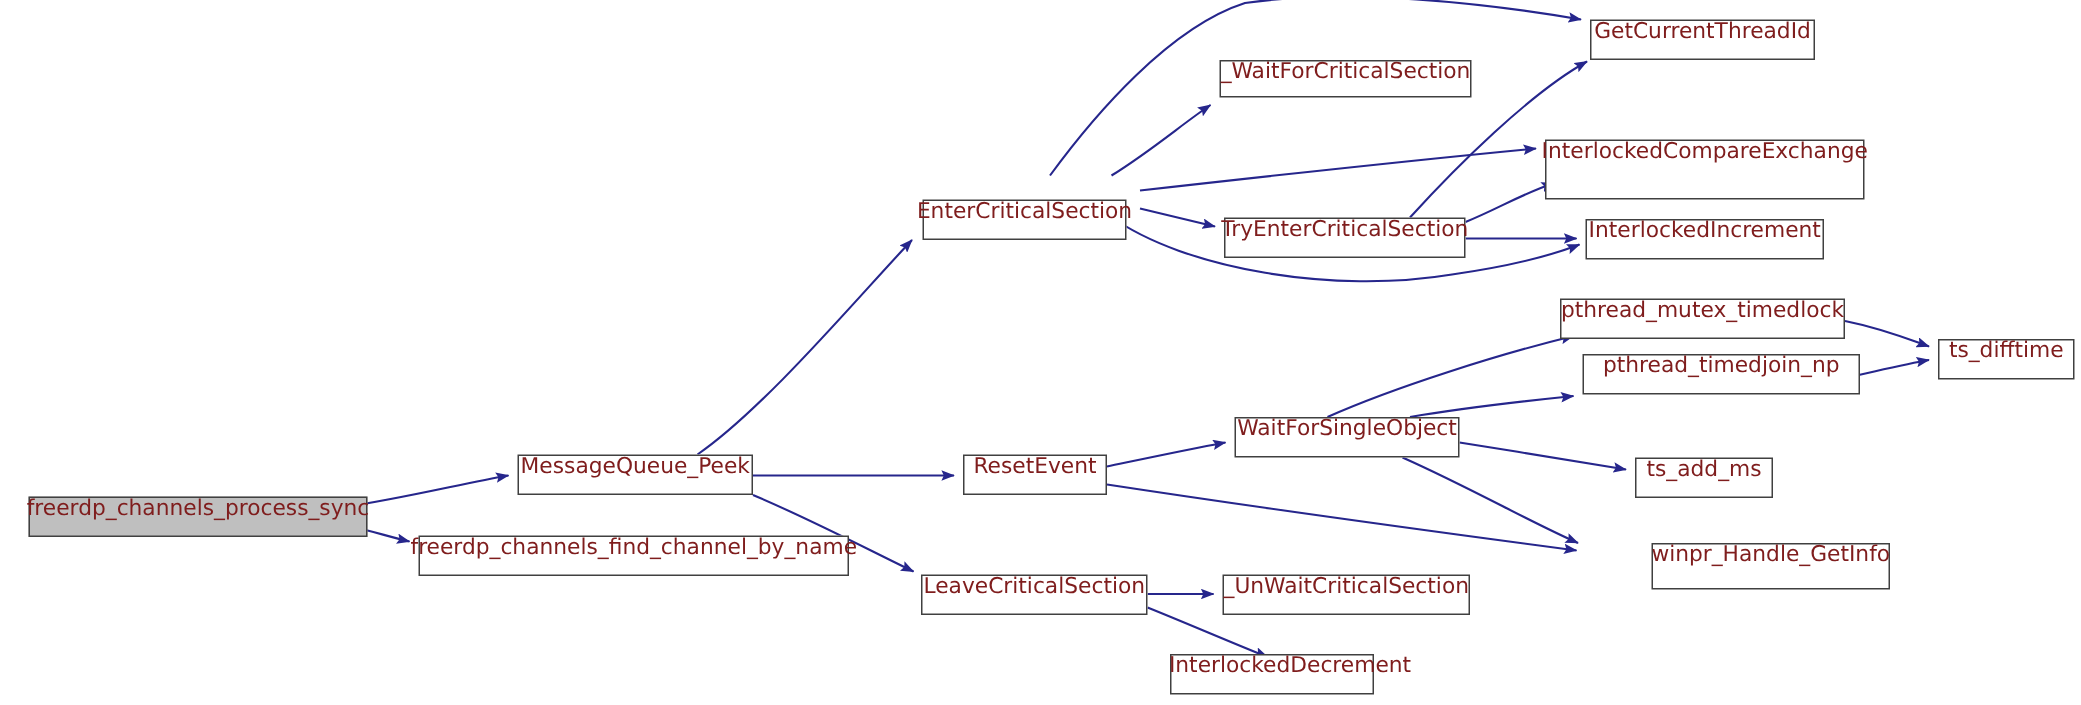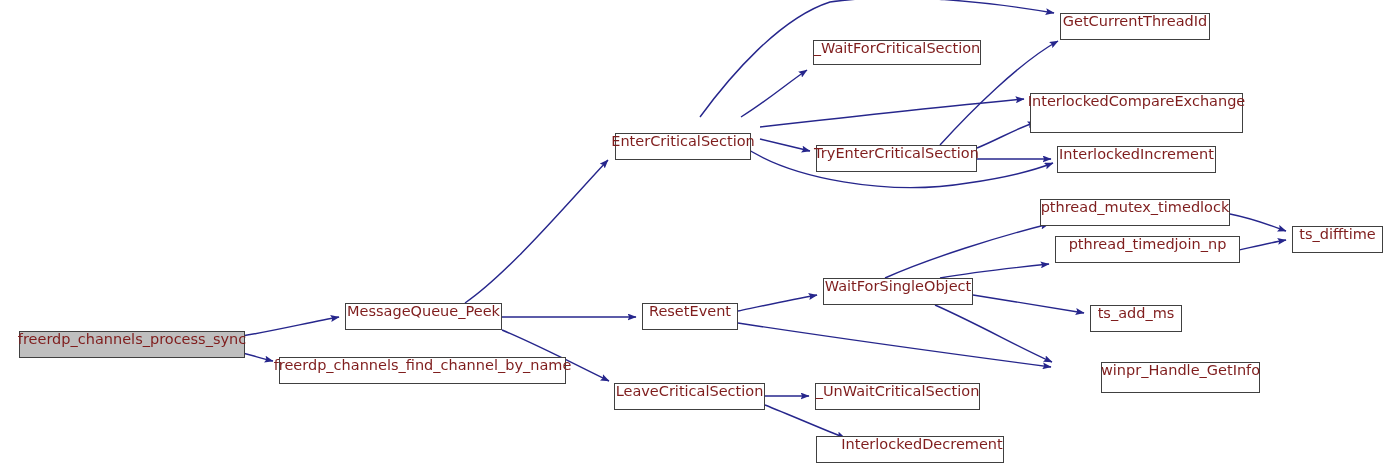--- a/index.html
+++ b/index.html
@@ -130,17 +130,17 @@
       </div>
       <div class="node" style="left: 823px; top: 278px; width: 150px; height: 27px;">
         <span class="label">WaitForSingleObject</span>
       </div>
       <div class="node" style="left: 614px; top: 383px; width: 151px; height: 27px;">
         <span class="label">LeaveCriticalSection</span>
       </div>
       <div class="node" style="left: 815px; top: 383px; width: 165px; height: 27px;">
         <span class="label">_UnWaitCriticalSection</span>
       </div>
-      <div class="node" style="left: 816px; top: 436px; width: 188px; height: 27px; padding-left: 24px;">
+      <div class="node" style="left: 780px; top: 436px; width: 136px; height: 27px; padding-left: 24px;">
         <span class="label">InterlockedDecrement</span>
       </div>
     </div>
 </div>
 
 </body></html>

